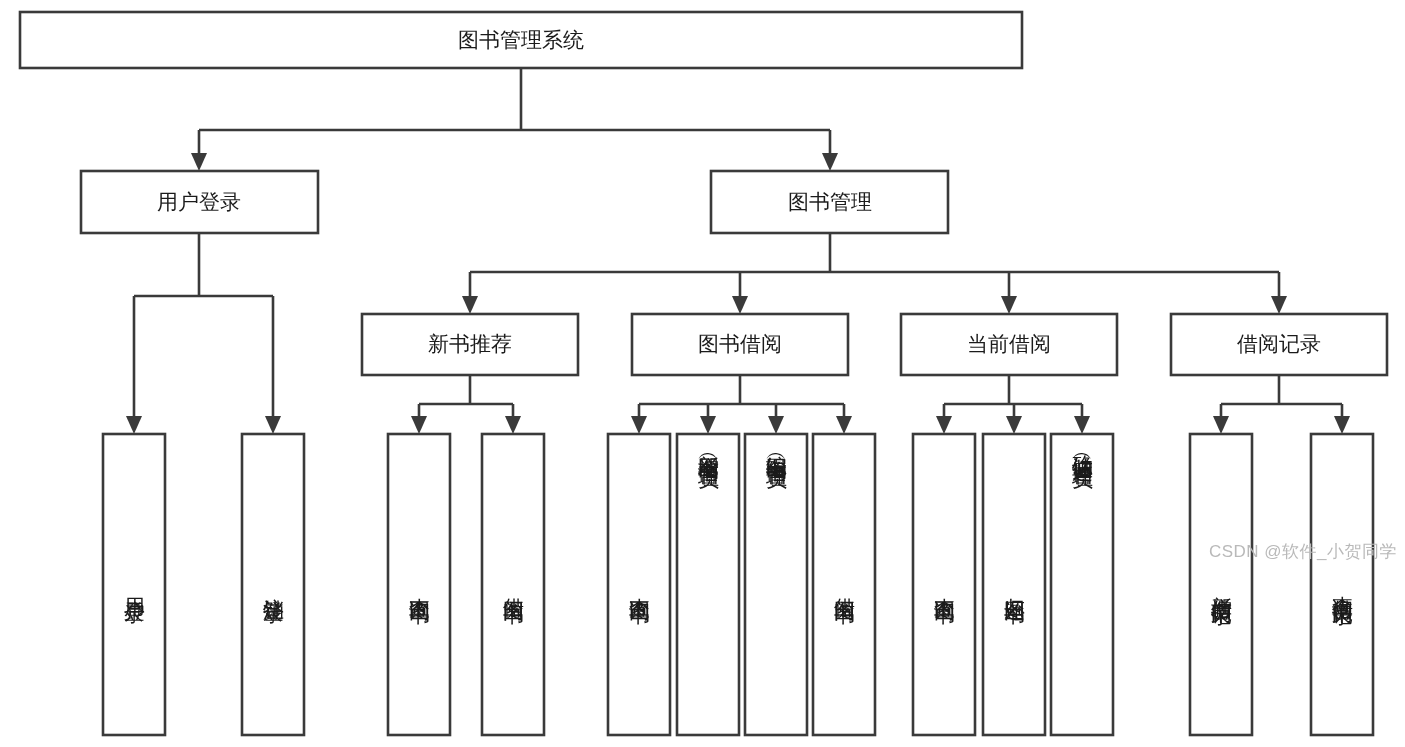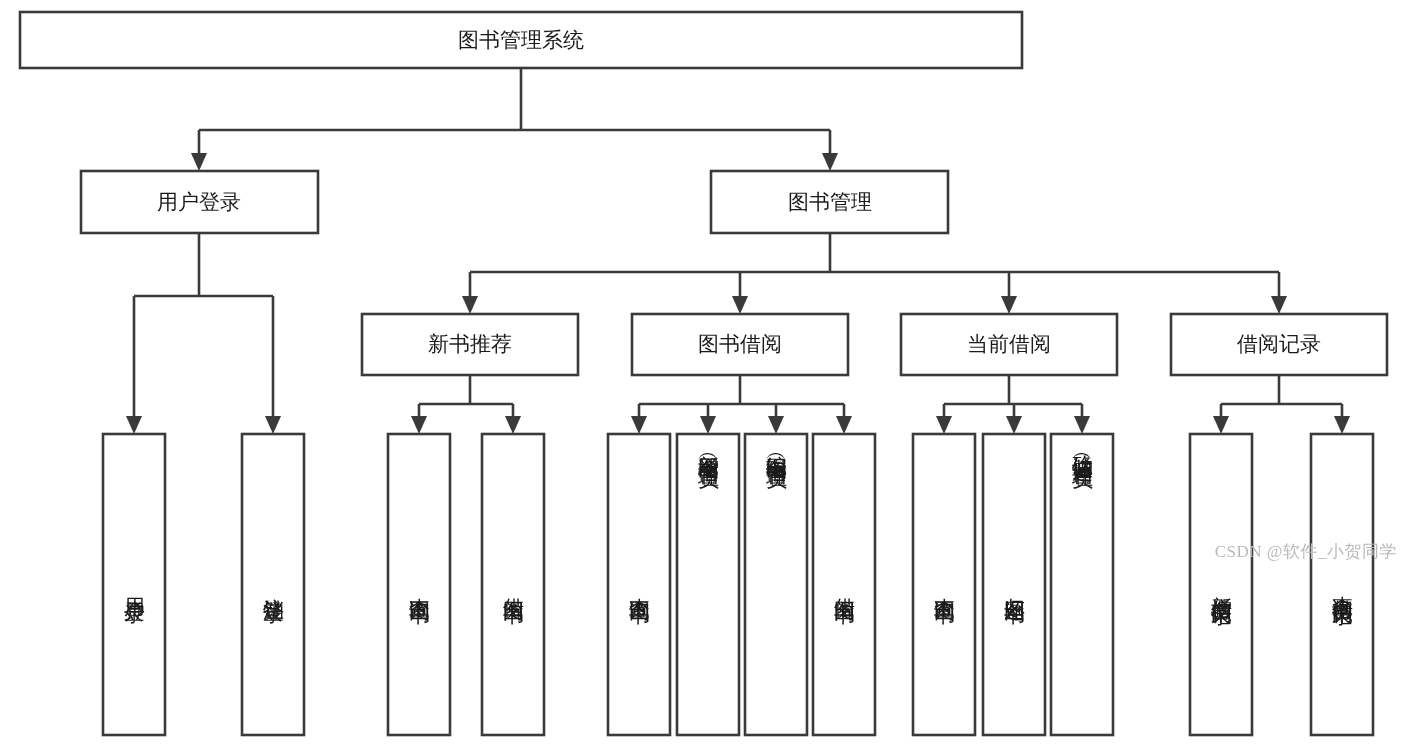--- a/index.html
+++ b/index.html
@@ -58,21 +58,21 @@
     line-height: 1.0;
     letter-spacing: 2px;
     white-space: nowrap;
     text-align: center;
     pointer-events: none;
   }
   .watermark {
     position: absolute;
     right: 8px;
     bottom: 6px;
-    font-family: Liberation Serif, serif;
+    font-family: Liberation Sans, sans-serif;
     font-size: 17px;
     color: #b9b9b9;
     white-space: nowrap;
     letter-spacing: 0.5px;
   }
 </style>
 </head>
 <body>
 
 <div id="diagram-root">

